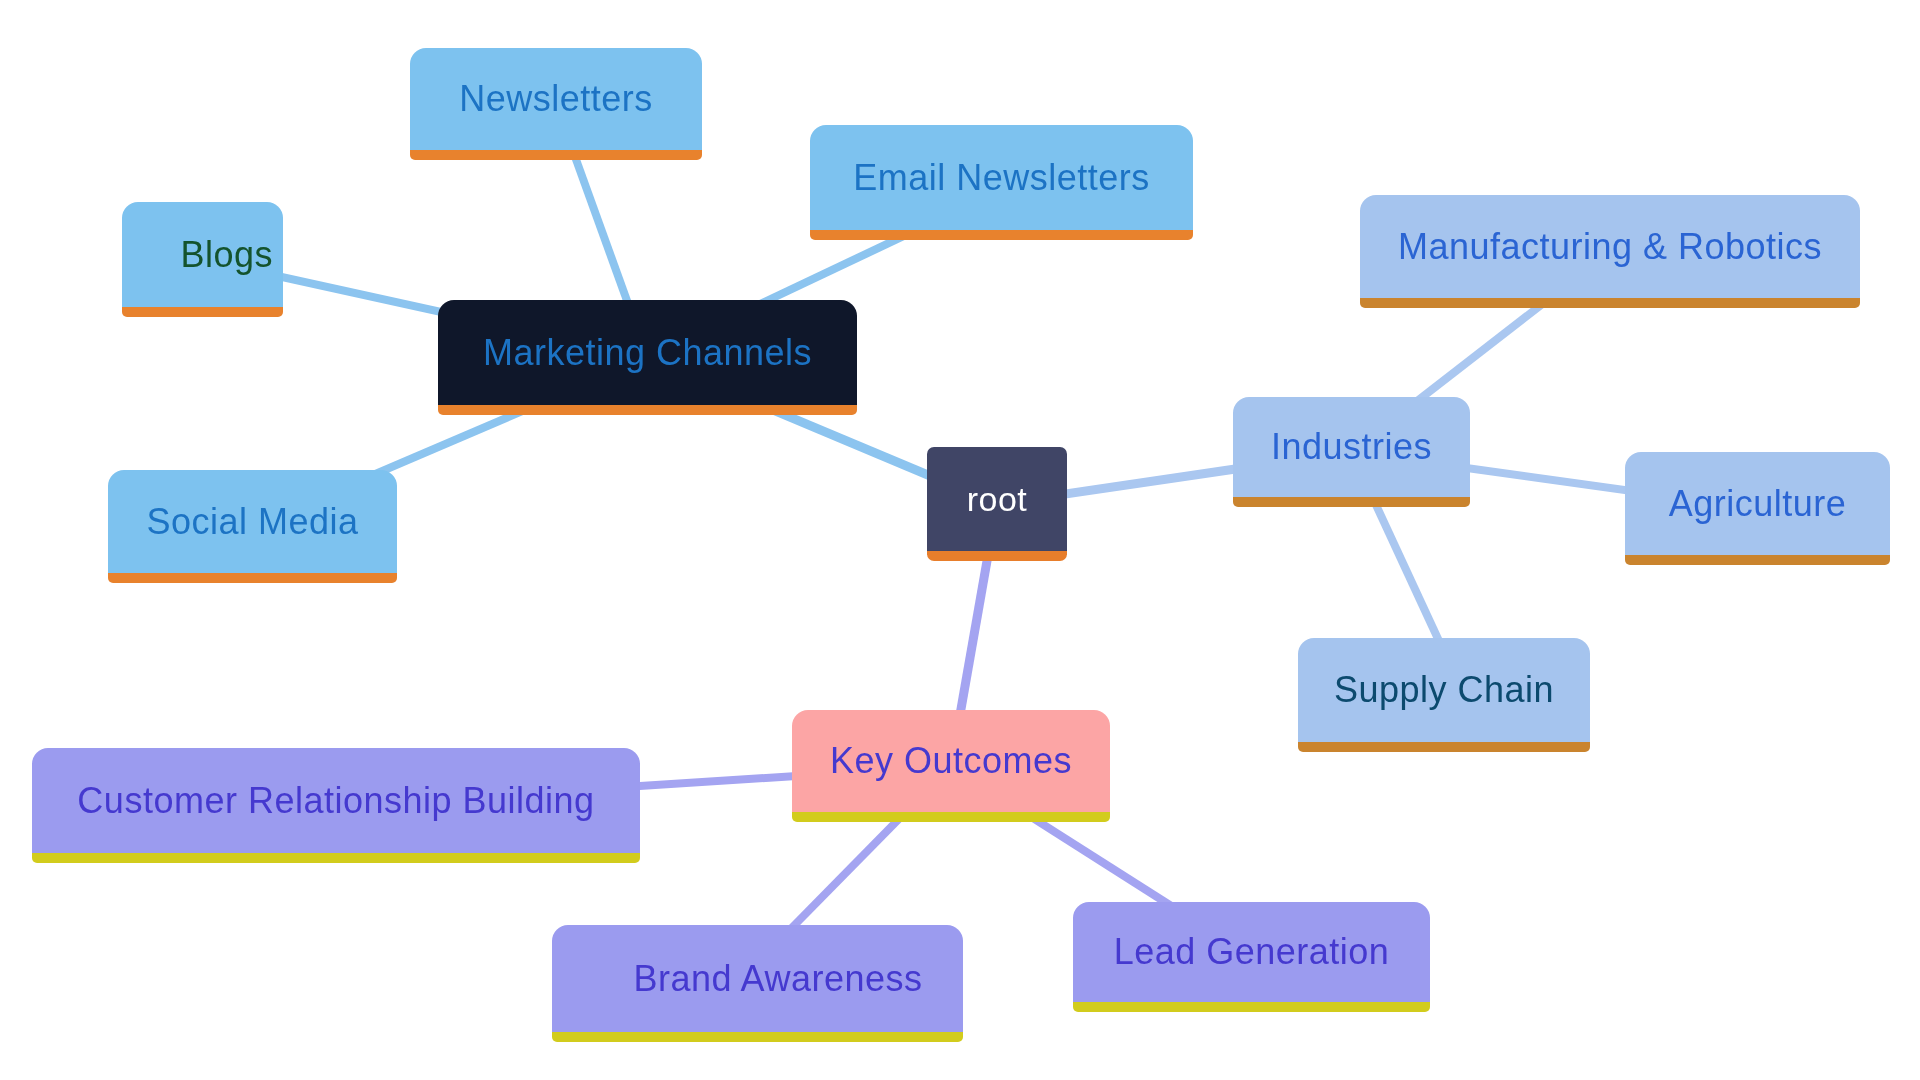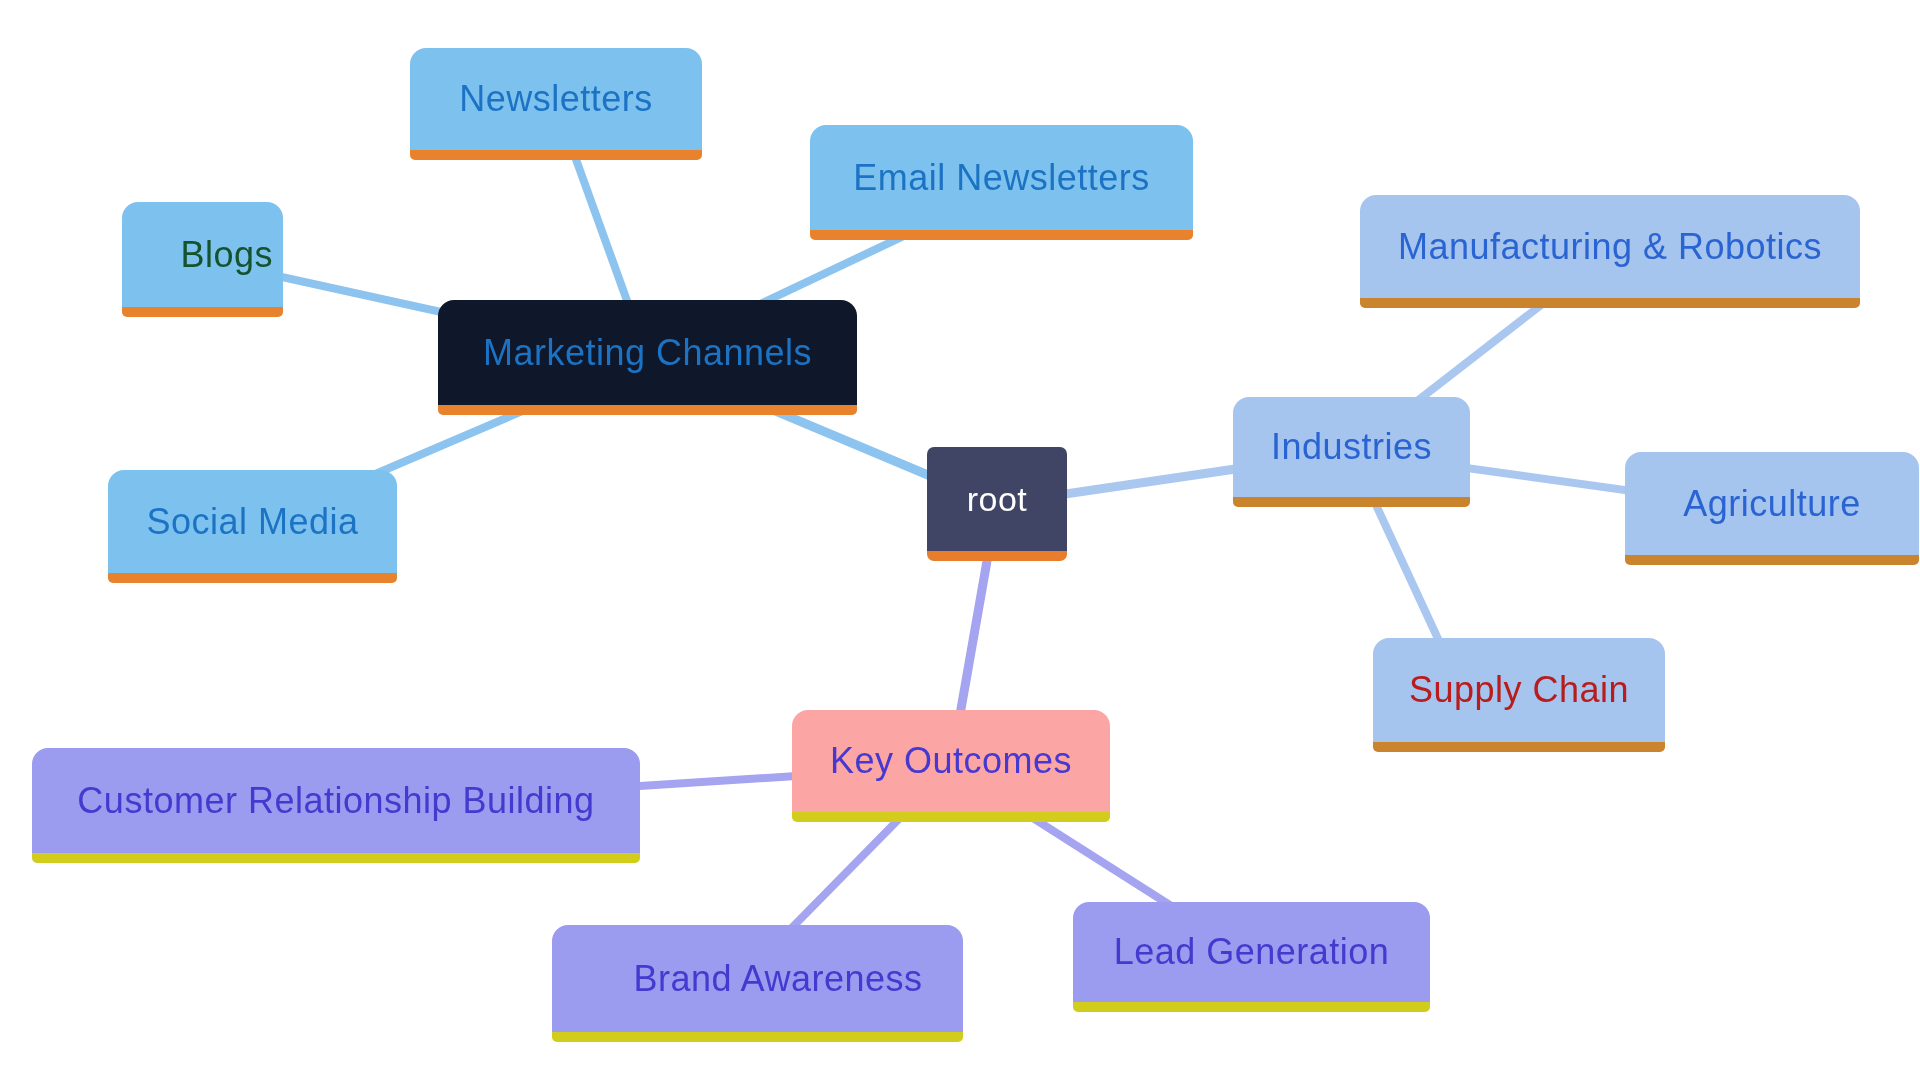--- a/index.html
+++ b/index.html
@@ -82,24 +82,24 @@
       </div>
       <div class="node" style="left: 108px; top: 470px; width: 289px; height: 103px; background: rgb(125, 194, 239); color: rgb(28, 115, 196); border-bottom: 10px solid rgb(232, 130, 45); font-size: 36px;">
         <span>Social Media</span>
       </div>
       <div class="node" style="left: 1233px; top: 397px; width: 237px; height: 100px; background: rgb(165, 196, 238); color: rgb(42, 100, 211); border-bottom: 10px solid rgb(202, 132, 46); font-size: 36px; justify-content: center;">
         <span>Industries</span>
       </div>
       <div class="node" style="left: 1360px; top: 195px; width: 500px; height: 103px; background: rgb(165, 196, 238); color: rgb(42, 100, 211); border-bottom: 10px solid rgb(202, 132, 46); font-size: 36px;">
         <span>Manufacturing &amp; Robotics</span>
       </div>
-      <div class="node" style="left: 1625px; top: 452px; width: 294px; height: 103px; background: rgb(165, 196, 238); color: rgb(42, 100, 211); border-bottom: 10px solid rgb(202, 132, 46); font-size: 36px;">
+      <div class="node" style="left: 1625px; top: 452px; width: 265px; height: 103px; background: rgb(165, 196, 238); color: rgb(42, 100, 211); border-bottom: 10px solid rgb(202, 132, 46); font-size: 36px;">
         <span>Agriculture</span>
       </div>
-      <div class="node" style="left: 1373px; top: 638px; width: 292px; height: 104px; background: rgb(165, 196, 238); color: #b91c1c; border-bottom: 10px solid rgb(202, 132, 46); font-size: 36px;">
+      <div class="node" style="left: 1298px; top: 638px; width: 292px; height: 104px; background: rgb(165, 196, 238); color: #0c4a6e; border-bottom: 10px solid rgb(202, 132, 46); font-size: 36px;">
         <span>Supply Chain</span>
       </div>
       <div class="node" style="left: 792px; top: 710px; width: 318px; height: 102px; background: #fca5a5; color: rgb(69, 57, 207); border-bottom: 10px solid rgb(210, 204, 29); font-size: 36px;">
         <span>Key Outcomes</span>
       </div>
       <div class="node" style="left: 32px; top: 748px; width: 608px; height: 105px; background: rgb(155, 155, 239); color: rgb(69, 57, 207); border-bottom: 10px solid rgb(210, 204, 29); font-size: 36px;">
         <span>Customer Relationship Building</span>
       </div>
       <div class="node" style="left: 552px; top: 925px; width: 370px; height: 107px; background: rgb(155, 155, 239); color: rgb(69, 57, 207); border-bottom: 10px solid rgb(210, 204, 29); font-size: 36px; padding-left: 41px;">
         <span>Brand Awareness</span>

